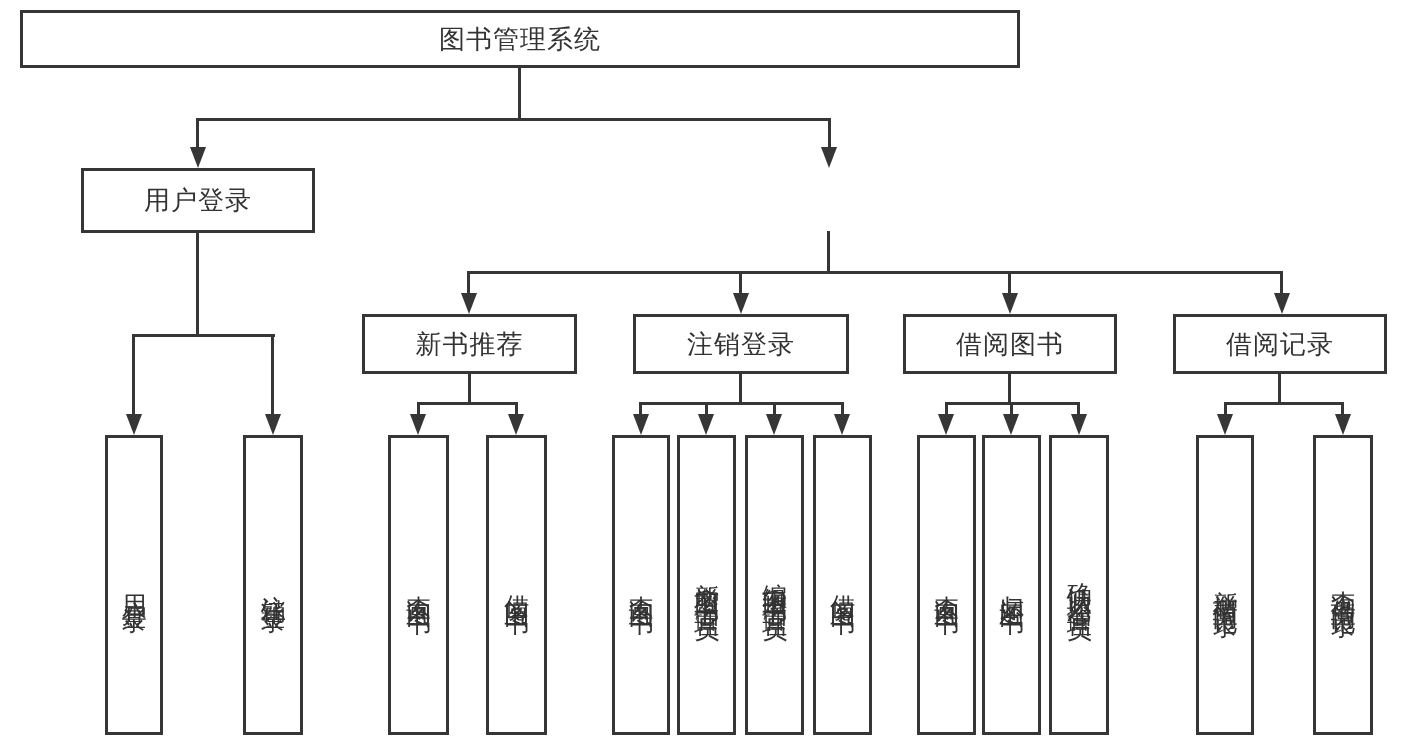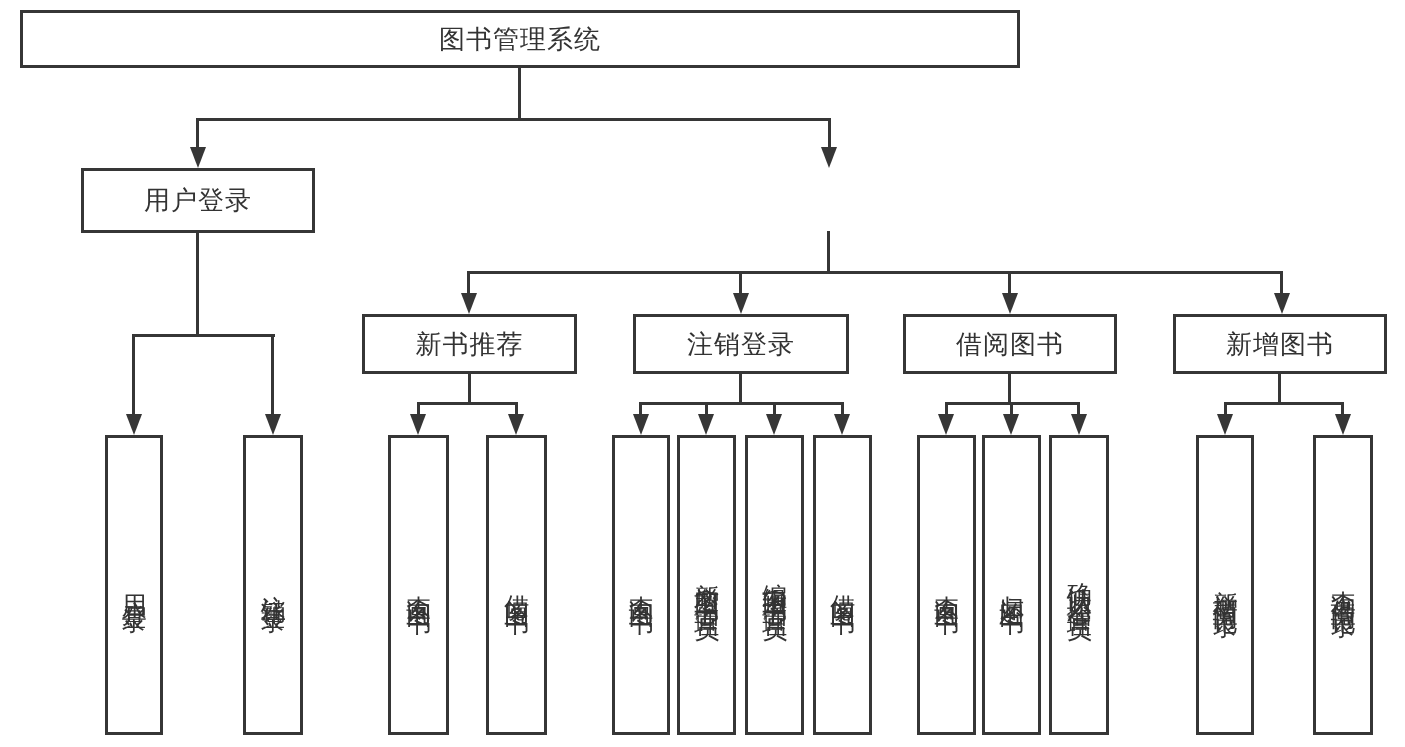--- a/index.html
+++ b/index.html
@@ -70,21 +70,21 @@
   <div class="box hbox" style="left:362px;top:314px;width:215px;height:60px">
     <span class="lbl">新书推荐</span>
   </div>
   <div class="box hbox" style="left:633px;top:314px;width:216px;height:60px">
     <span class="lbl">注销登录</span>
   </div>
   <div class="box hbox" style="left:903px;top:314px;width:214px;height:60px">
     <span class="lbl">借阅图书</span>
   </div>
   <div class="box hbox" style="left:1173px;top:314px;width:214px;height:60px">
-    <span class="lbl">新增图书</span>
+    <span class="lbl">借阅记录</span>
   </div>
 
   <div class="box vbox" style="left:105px;top:435px;width:58px;height:300px">
     <span class="lbl">用户登录</span>
   </div>
   <div class="box vbox" style="left:243px;top:435px;width:60px;height:300px">
     <span class="lbl">注销登录</span>
   </div>
 
   <div class="box vbox" style="left:388px;top:435px;width:61px;height:300px">

